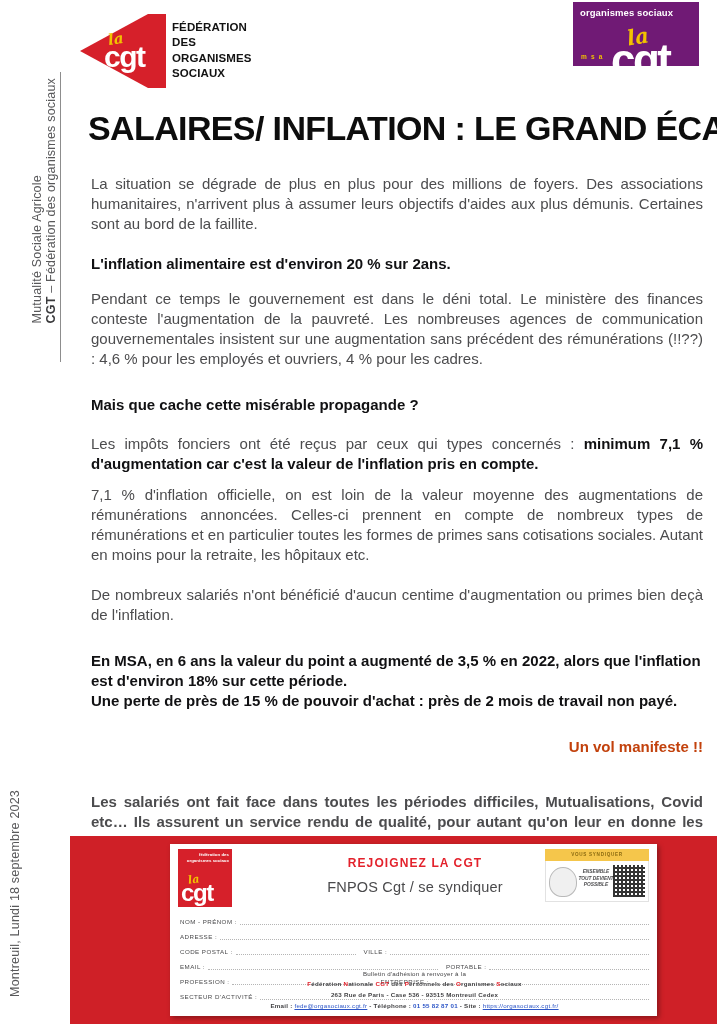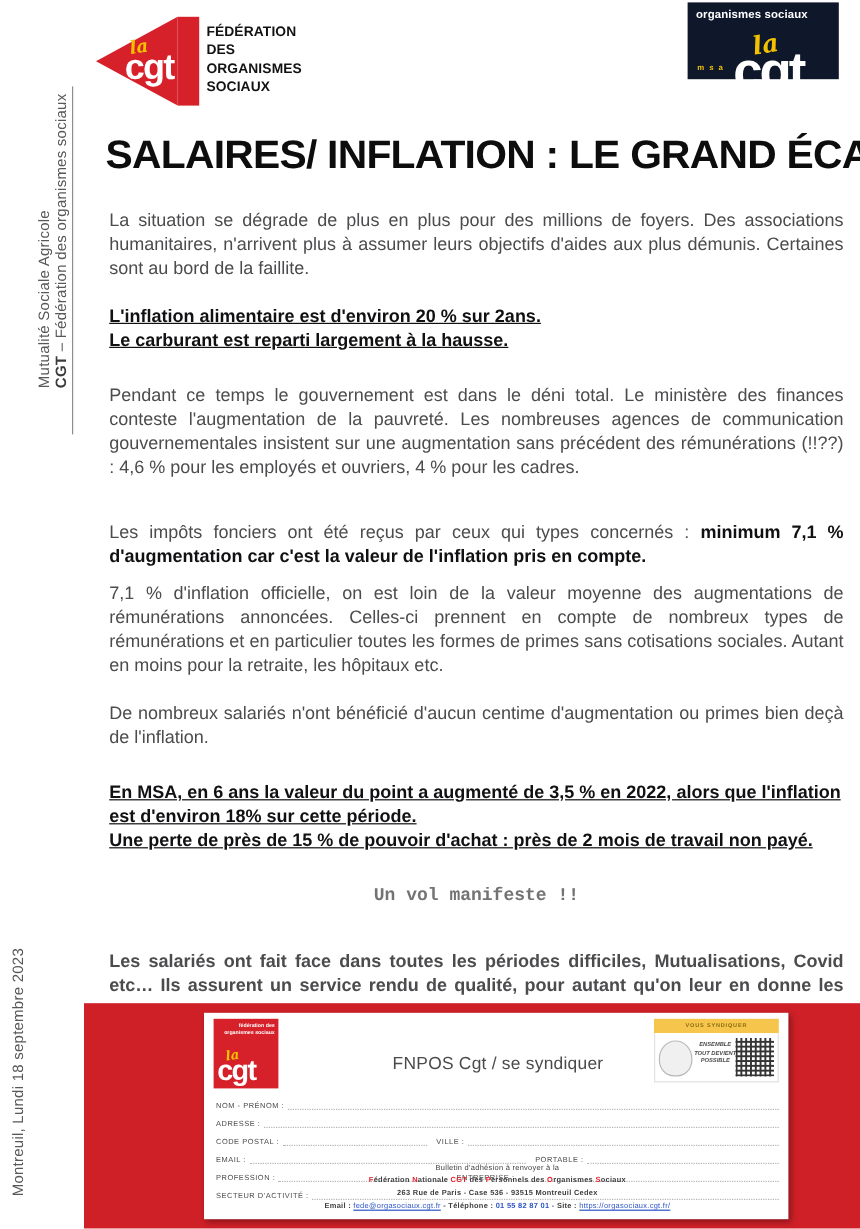--- a/index.html
+++ b/index.html
@@ -101,21 +101,21 @@
     color: #121212;
     letter-spacing: .1px;
   }
 
   .logo-right {
     position: absolute;
     right: 18px;
     top: 2px;
     width: 126px;
     height: 64px;
-    background: #0f172a;
+    background: #701a75;
   }
   .logo-right .os {
     position: absolute;
     left: 7px; top: 5px;
     color: #ffffff;
     font-size: 9.5px;
     font-weight: bold;
     letter-spacing: .1px;
   }
   .logo-right .la {
@@ -175,27 +175,25 @@
     line-height: 1.33;
     color: #4c4c4e;
     margin: 0 0 11px 0;
     text-align: justify;
   }
   .p.tight { margin-bottom: 0; font-weight: bold; }
   .p.bold {
     font-weight: bold;
     color: #111113;
     text-align: left;
-    text-decoration: underline;
   }
   .p.center {
-    text-align: center;
-    font-weight: bold;
-    color: #737373;
-    font-family: Liberation Mono, monospace;
+    text-align: right;
+    font-weight: bold;
+    color: #c2410c;
   }
   .p b { color: #111113; }
   .gap-s { height: 9px; }
   .gap-m { height: 15px; }
 
   
   #coupon-band {
     position: absolute;
     left: 70px;
     top: 836px;
@@ -396,28 +394,28 @@
 
   <div id="headline">SALAIRES/ INFLATION : LE GRAND ÉCART !!!!</div>
 
   <div id="body">
 
     <p class="p">La situation se dégrade de plus en plus pour des millions de foyers. Des associations humanitaires, n'arrivent plus à assumer leurs objectifs d'aides aux plus démunis. Certaines sont au bord de la faillite.</p>
 
     <div class="gap-s"></div>
 
     <p class="p bold tight">L'inflation alimentaire est d'environ 20 % sur 2ans.</p>
-    <p class="p bold">Le carburant est reparti largement à la hausse.</p>
 
     <div class="gap-m"></div>
 
     <p class="p">Pendant ce temps le gouvernement est dans le déni total. Le ministère des finances conteste l'augmentation de la pauvreté. Les nombreuses agences de communication gouvernementales insistent sur une augmentation sans précédent des rémunérations (!!??) : 4,6 % pour les employés et ouvriers, 4 % pour les cadres.</p>
 
     <div class="gap-m"></div>
 
+    <p class="p bold">Mais que cache cette misérable propagande ?</p>
 
     <div class="gap-s"></div>
 
     <p class="p"><span>Les impôts fonciers ont été reçus par ceux qui types concernés : </span><b>minimum 7,1 % d'augmentation car c'est la valeur de l'inflation pris en compte.</b></p>
 
     <p class="p">7,1 % d'inflation officielle, on est loin de la valeur moyenne des augmentations de rémunérations annoncées. Celles-ci prennent en compte de nombreux types de rémunérations et en particulier toutes les formes de primes sans cotisations sociales.  Autant en moins pour la retraite, les hôpitaux etc.</p>
 
     <div class="gap-s"></div>
 
     <p class="p">De nombreux salariés n'ont bénéficié d'aucun centime d'augmentation ou primes bien deçà de l'inflation.</p>
@@ -445,20 +443,21 @@
 
   <div id="coupon-band">
     <div id="coupon-card">
 
       <div class="coupon-logo">
         <div class="fed">fédération des organismes sociaux</div>
         <div class="la">la</div>
         <div class="cgt">cgt</div>
       </div>
 
+      <div id="coupon-title">REJOIGNEZ LA CGT</div>
       <div id="coupon-sub">FNPOS Cgt / se syndiquer</div>
 
       <div id="syndiquer-box">
         <div id="syndiquer-banner">VOUS SYNDIQUER</div>
         <div id="syndiquer-body">
           <div id="mascot"></div>
           <div id="slogan">ENSEMBLE TOUT DEVIENT POSSIBLE</div>
           <div id="qr"></div>
         </div>
       </div>

